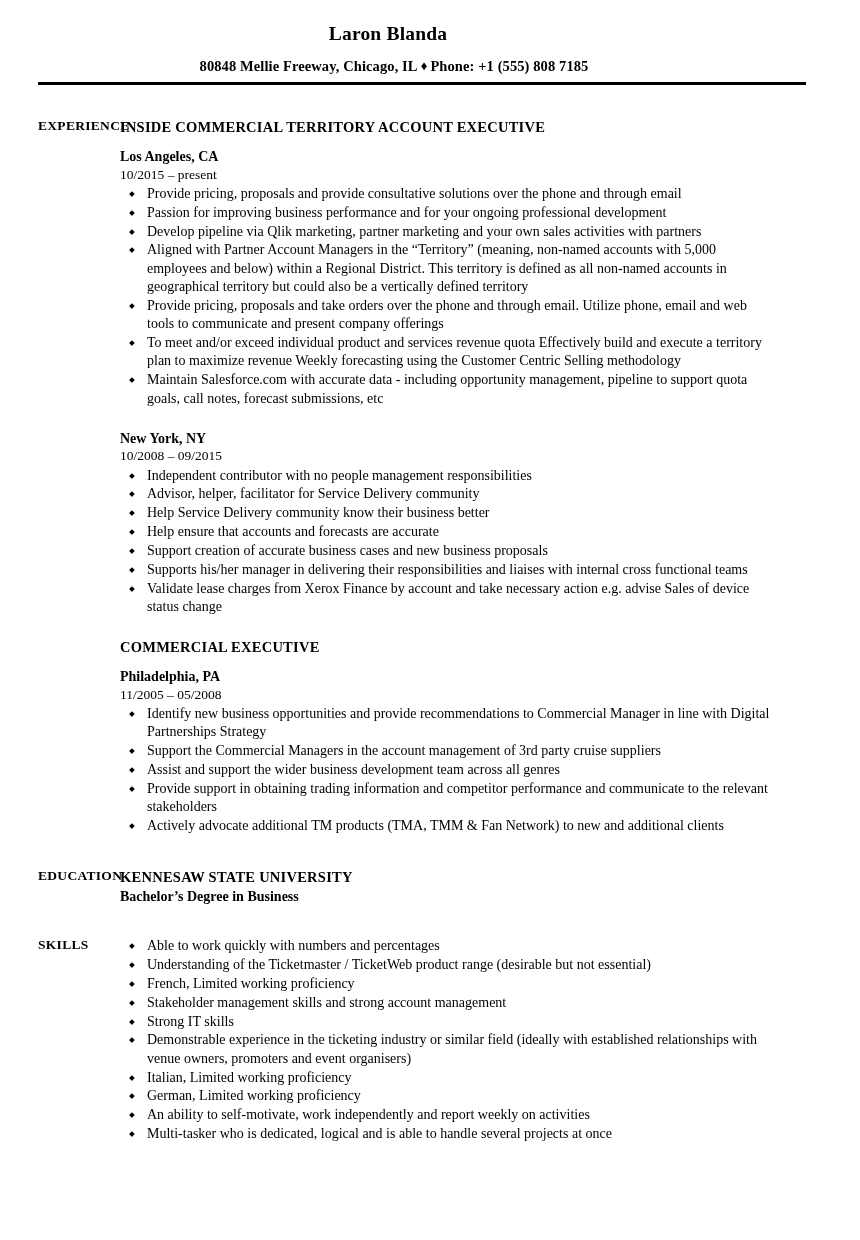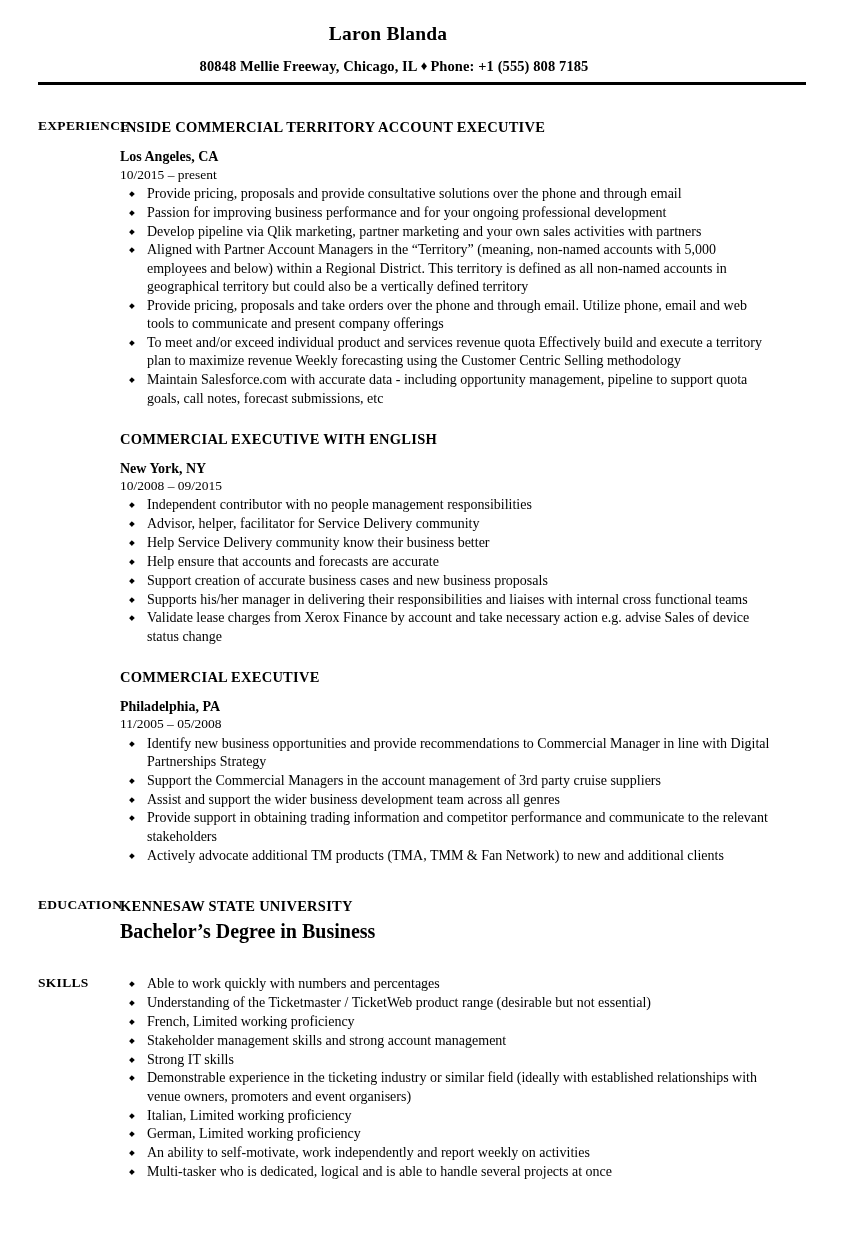--- a/index.html
+++ b/index.html
@@ -123,21 +123,21 @@
     transform: translateY(4px);
   }
 
   .edu-school {
     font-size: 14.5px;
     font-weight: bold;
     letter-spacing: 0.25px;
     line-height: 1.3;
   }
   .edu-degree {
-    font-size: 20px;
+    font-size: 14px;
     font-weight: bold;
     line-height: 1.35;
     margin-top: 2px;
   }
 
   .section-education { margin-top: 32px; }
   .section-skills { margin-top: 30px; }
 </style>
 </head>
 <body>
@@ -167,21 +167,20 @@
             <li>Passion for improving business performance and for your ongoing professional development</li>
             <li>Develop pipeline via Qlik marketing, partner marketing and your own sales activities with partners</li>
             <li>Aligned with Partner Account Managers in the “Territory” (meaning, non-named accounts with 5,000 employees and below) within a Regional District. This territory is defined as all non-named accounts in geographical territory but could also be a vertically defined territory</li>
             <li>Provide pricing, proposals and take orders over the phone and through email. Utilize phone, email and web tools to communicate and present company offerings</li>
             <li>To meet and/or exceed individual product and services revenue quota Effectively build and execute a territory plan to maximize revenue Weekly forecasting using the Customer Centric Selling methodology</li>
             <li>Maintain Salesforce.com with accurate data - including opportunity management, pipeline to support quota goals, call notes, forecast submissions, etc</li>
           </ul>
         </div>
 
         <div class="job">
-          <div class="job-title">COMMERCIAL EXECUTIVE WITH ENGLISH</div>
           <div class="job-location">New York, NY</div>
           <div class="job-dates">10/2008 – 09/2015</div>
           <ul class="bullets">
             <li>Independent contributor with no people management responsibilities</li>
             <li>Advisor, helper, facilitator for Service Delivery community</li>
             <li>Help Service Delivery community know their business better</li>
             <li>Help ensure that accounts and forecasts are accurate</li>
             <li>Support creation of accurate business cases and new business proposals</li>
             <li>Supports his/her manager in delivering their responsibilities and liaises with internal cross functional teams</li>
             <li>Validate lease charges from Xerox Finance by account and take necessary action e.g. advise Sales of device status change</li>

